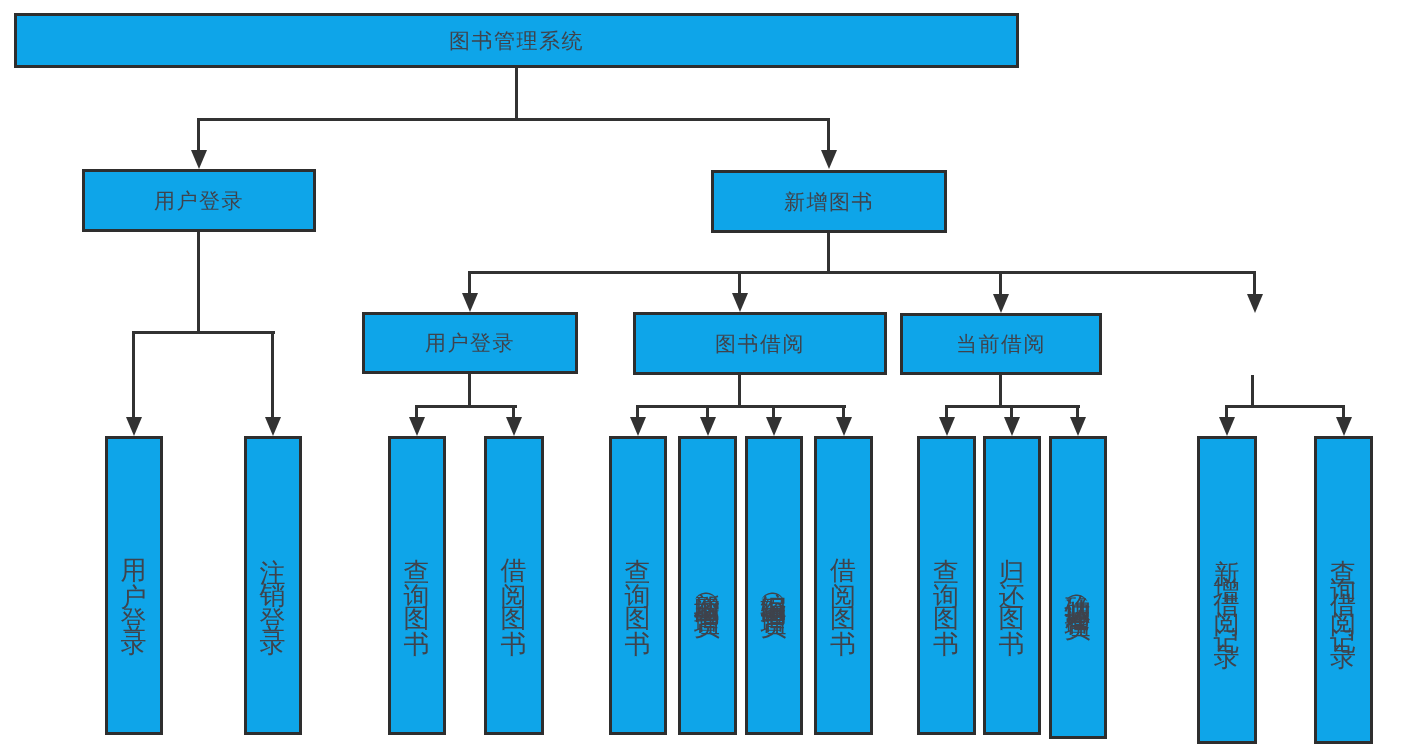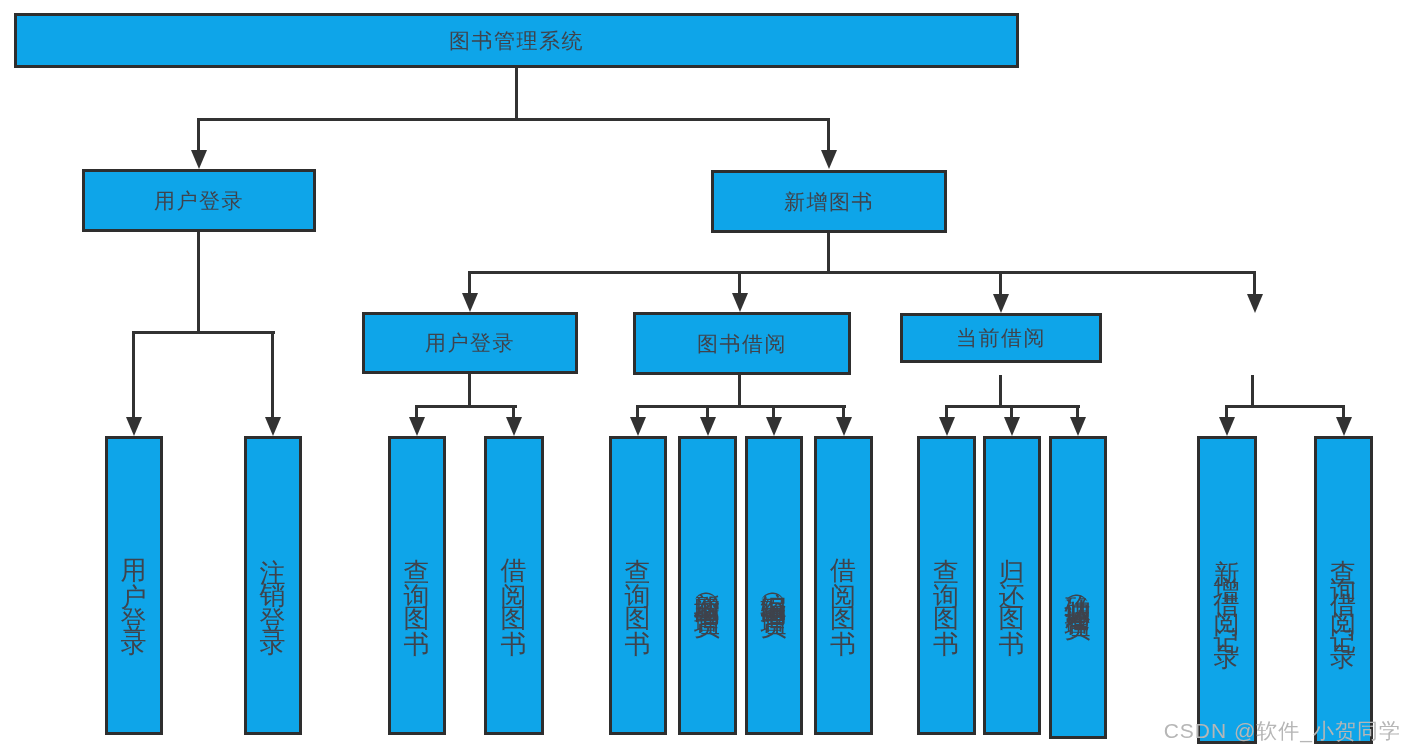--- a/index.html
+++ b/index.html
@@ -40,24 +40,24 @@
   <div class="box" style="left:82px;top:169px;width:234px;height:63px">
     <span class="hlabel">用户登录</span>
   </div>
   <div class="box" style="left:711px;top:170px;width:236px;height:63px">
     <span class="hlabel">新增图书</span>
   </div>
 
   <div class="box" style="left:362px;top:312px;width:216px;height:62px">
     <span class="hlabel">用户登录</span>
   </div>
-  <div class="box" style="left:633px;top:312px;width:218px;height:63px">
+  <div class="box" style="left:633px;top:312px;width:254px;height:63px">
     <span class="hlabel">图书借阅</span>
   </div>
-  <div class="box" style="left:900px;top:313px;width:202px;height:50px">
+  <div class="box" style="left:900px;top:313px;width:202px;height:62px">
     <span class="hlabel">当前借阅</span>
   </div>
 
   <div class="box" style="left:105px;top:436px;width:58px;height:299px">
     <span class="vlabel" style="letter-spacing: 24px;">用户登录</span>
   </div>
   <div class="box" style="left:244px;top:436px;width:58px;height:299px">
     <span class="vlabel" style="letter-spacing: 24px;">注销登录</span>
   </div>
 
@@ -150,15 +150,14 @@
   <div class="vl" style="left:1076px;top:405px;height:14px"></div>
   <div class="arrow" style="left:1070px;top:417px"></div>
 
   <div class="vl" style="left:1251px;top:375px;height:33px"></div>
   <div class="hl" style="left:1225px;top:405px;width:120px"></div>
   <div class="vl" style="left:1225px;top:405px;height:14px"></div>
   <div class="arrow" style="left:1219px;top:417px"></div>
   <div class="vl" style="left:1342px;top:405px;height:14px"></div>
   <div class="arrow" style="left:1336px;top:417px"></div>
 
-  <div class="watermark">CSDN @软件_小贺同学</div>
 
 </div>
 
 </body></html>

